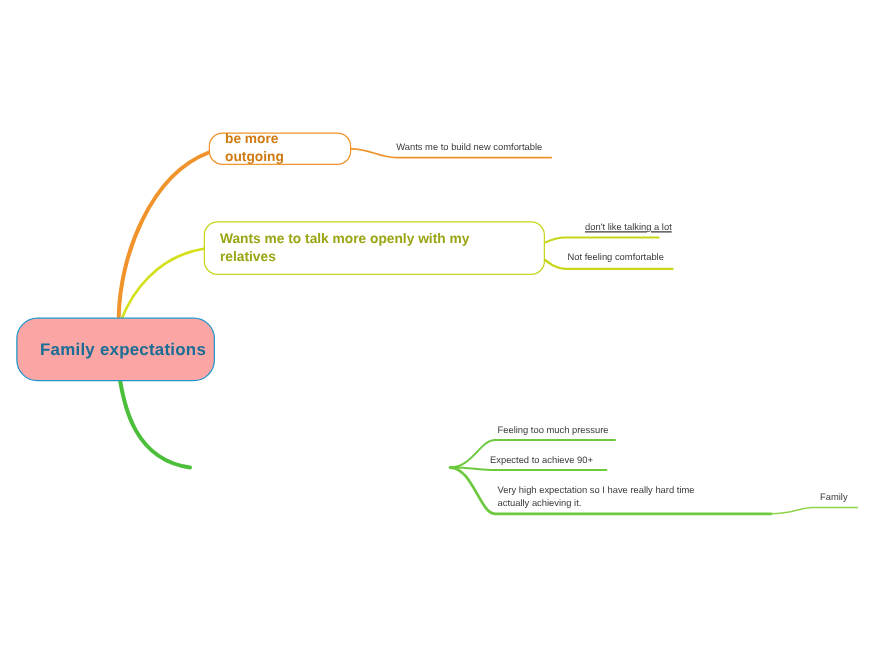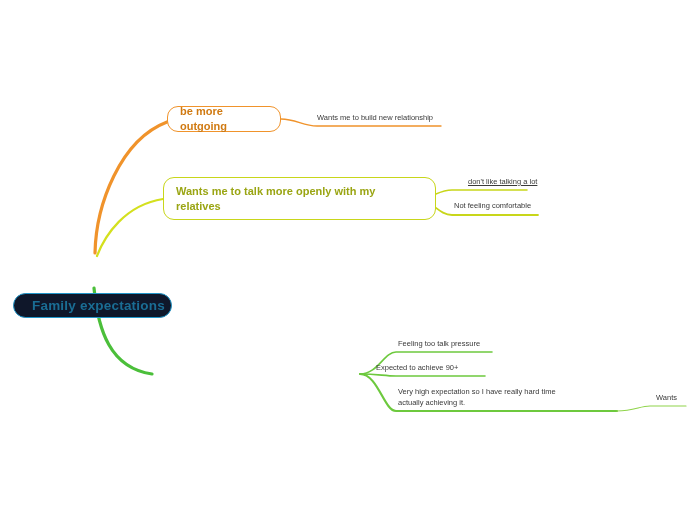--- a/index.html
+++ b/index.html
@@ -30,30 +30,29 @@
     position: absolute;
     box-sizing: border-box;
     display: flex;
     align-items: center;
     white-space: pre-wrap;
   }
   .root-node {
     left: 13px;
     top: 254px;
     width: 159px;
-    height: 25px;
+    height: 51px;
     border: 1.6px solid #2196c9;
     border-radius: 17px;
-    background: #0f172a;
+    background: #fca5a5;
     color: #1a6d94;
     font-size: 13.5px;
     font-weight: bold;
     letter-spacing: 0.2px;
     padding-left: 18px;
-    margin-top: 39px;
   }
   .branch-node {
     background: #ffffff;
     border-radius: 11px;
     font-size: 11px;
     font-weight: bold;
     padding: 5px 12px;
     line-height: 1.35;
     justify-content: flex-end;
   }
@@ -85,21 +84,21 @@
     position: absolute;
     font-size: 7.5px;
     color: #3a3a3a;
     line-height: 1.45;
     white-space: pre-wrap;
   }
   .leaf-relationship { left: 317px; top: 113px; width: 135px; }
   .leaf-talking      { left: 468px; top: 177px; width: 86px; text-decoration: underline; }
   .leaf-comfortable  { left: 454px; top: 201px; width: 90px; }
   .leaf-pressure     { left: 398px; top: 339px; width: 100px; }
-  .leaf-achieve      { left: 376px; top: 363px; width: 86px; }
+  .leaf-achieve      { left: 392px; top: 363px; width: 86px; }
   .leaf-hardtime     { left: 398px; top: 387px; width: 176px; }
   .leaf-maths        { left: 656px; top: 393px; width: 40px; }
 </style>
 </head>
 <body>
 
 <div id="canvas">
 
   <svg id="links" viewBox="0 0 696 520">
 
@@ -126,21 +125,21 @@
 
   <div class="node branch-node node-outgoing">
     <span>be more outgoing</span>
   </div>
 
   <div class="node branch-node node-openly">
     <span>Wants me to talk more openly with my relatives</span>
   </div>
 
 
-  <div class="leaf leaf-relationship">Wants me to build new relationship</div>
+  <div class="leaf leaf-relationship">Wants me to build new comfortable</div>
   <div class="leaf leaf-talking">don't like talking a lot</div>
   <div class="leaf leaf-comfortable">Not feeling comfortable</div>
-  <div class="leaf leaf-pressure">Feeling too talk pressure</div>
+  <div class="leaf leaf-pressure">Feeling too much pressure</div>
   <div class="leaf leaf-achieve">Expected to achieve 90+</div>
   <div class="leaf leaf-hardtime">Very high expectation so I have really hard time  actually achieving it.</div>
-  <div class="leaf leaf-maths">Wants</div>
+  <div class="leaf leaf-maths">Family</div>
 
 </div>
 
 </body></html>

